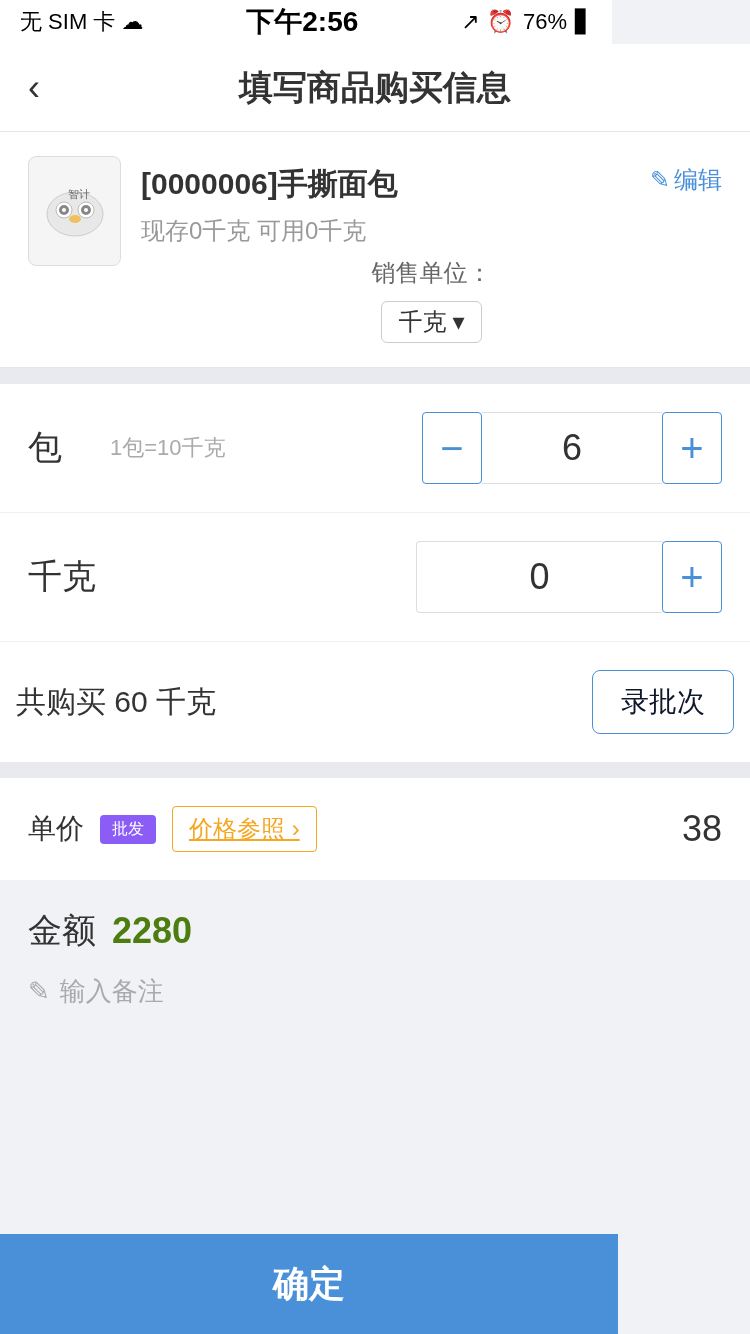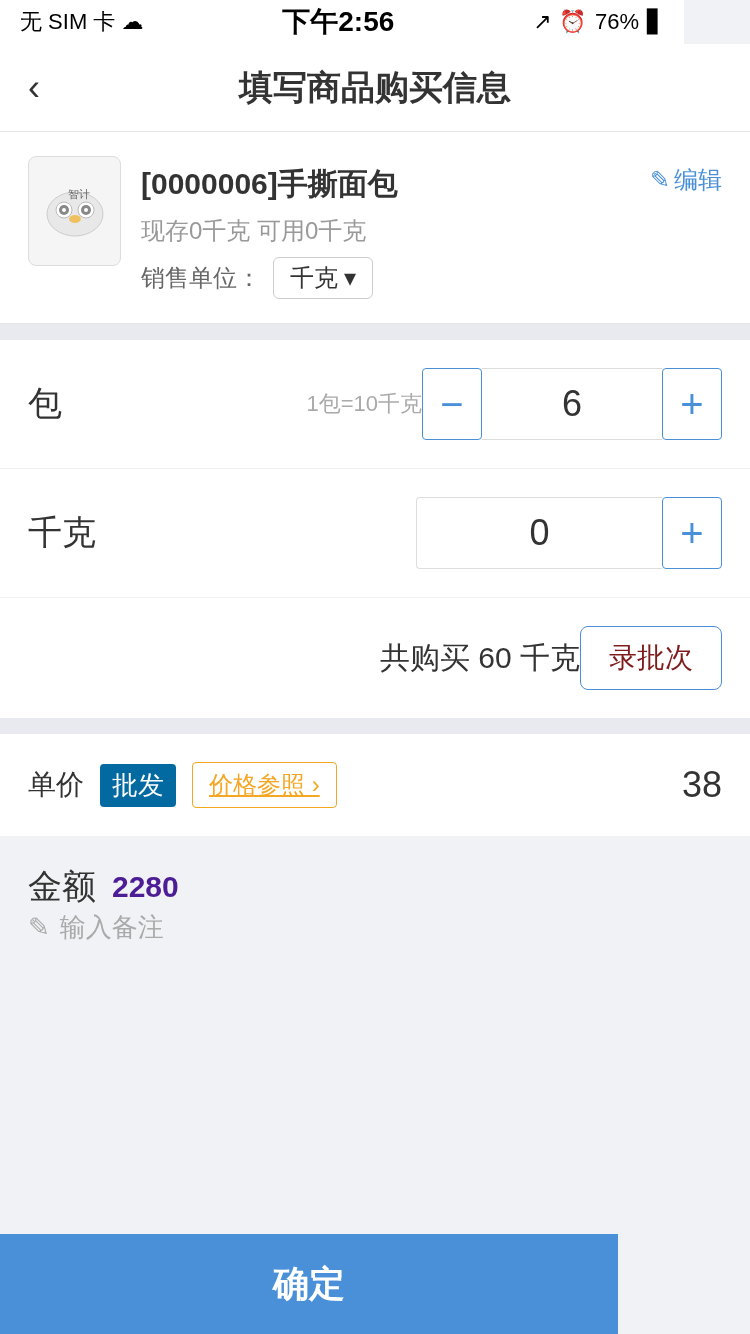--- a/index.html
+++ b/index.html
@@ -8,21 +8,21 @@
       width: 750px;
       min-height: 1334px;
       font-family: -apple-system, "PingFang SC", "Helvetica Neue", sans-serif;
       background: #f0f2f5;
       display: flex;
       flex-direction: column;
     }
 
     
     .status-bar {
-      width: 684px;
+      width: 612px;
       height: 44px;
       background: #fff;
       display: flex;
       align-items: center;
       justify-content: space-between;
       padding: 0 20px;
       font-size: 24px;
       font-weight: 500;
       color: #000;
       flex-shrink: 0;
@@ -89,20 +89,21 @@
       font-size: 24px;
       color: #999;
       margin-bottom: 10px;
     }
     .product-unit-row {
       display: flex;
       align-items: center;
       gap: 12px;
       font-size: 24px;
       color: #666;
+      flex-direction: column;
     }
     .unit-dropdown {
       border: 1px solid #ccc;
       border-radius: 6px;
       padding: 4px 16px;
       font-size: 24px;
       color: #333;
       background: #fff;
       display: flex;
       align-items: center;
@@ -138,21 +139,20 @@
       font-size: 34px;
       color: #333;
       font-weight: 500;
       min-width: 80px;
     }
     .input-sublabel {
       font-size: 22px;
       color: #aaa;
       margin-left: 2px;
       flex: 1;
-      text-align: right;
     }
     .qty-control {
       display: flex;
       align-items: center;
       margin-left: auto;
     }
     .qty-btn {
       width: 60px;
       height: 72px;
       border: 1px solid #4a90d9;
@@ -186,58 +186,58 @@
       font-size: 36px;
       color: #333;
       background: #fff;
       outline: none;
       border-radius: 4px 0 0 4px;
     }
 
     
     .total-section {
       background: #fff;
-      padding: 28px 28px;
-      display: flex;
-      align-items: center;
-      justify-content: flex-end;
+      padding: 28px 16px;
+      display: flex;
+      align-items: center;
+      justify-content: space-between;
       flex-shrink: 0;
     }
     .total-text {
       font-size: 30px;
       color: #333;
     }
     .batch-btn {
       border: 1px solid #4a90d9;
       border-radius: 8px;
       padding: 12px 28px;
       font-size: 28px;
-      color: #7f1d1d;
+      color: #0f172a;
       background: #fff;
       cursor: pointer;
     }
 
     
     .price-section {
       background: #fff;
       padding: 28px 28px;
       display: flex;
       align-items: center;
       gap: 16px;
       flex-shrink: 0;
     }
     .price-label {
       font-size: 28px;
       color: #333;
       text-align: center;
     }
     .price-tag-batch {
-      background: #0369a1;
+      background: #8b5cf6;
       color: #fff;
-      font-size: 26px;
+      font-size: 16px;
       padding: 4px 12px;
       border-radius: 4px;
     }
     .price-ref-btn {
       border: 1.5px solid #f5a623;
       border-radius: 4px;
       padding: 6px 16px;
       font-size: 24px;
       color: #f5a623;
       background: #fff;
@@ -257,29 +257,30 @@
     
     .amount-section {
       background: #f0f2f5;
       padding: 28px 28px 0 28px;
       flex-shrink: 0;
     }
     .amount-row {
       display: flex;
       align-items: center;
       gap: 16px;
+      margin-bottom: 20px;
     }
     .amount-label {
       font-size: 34px;
       color: #333;
       font-weight: 500;
     }
     .amount-value {
-      font-size: 30px;
-      color: #4c1d95;
+      font-size: 36px;
+      color: #4d7c0f;
       font-weight: 600;
     }
     .note-row {
       display: flex;
       align-items: center;
       gap: 10px;
       color: #aaa;
       font-size: 26px;
     }
     .pencil-icon { font-size: 26px; color: #aaa; }

